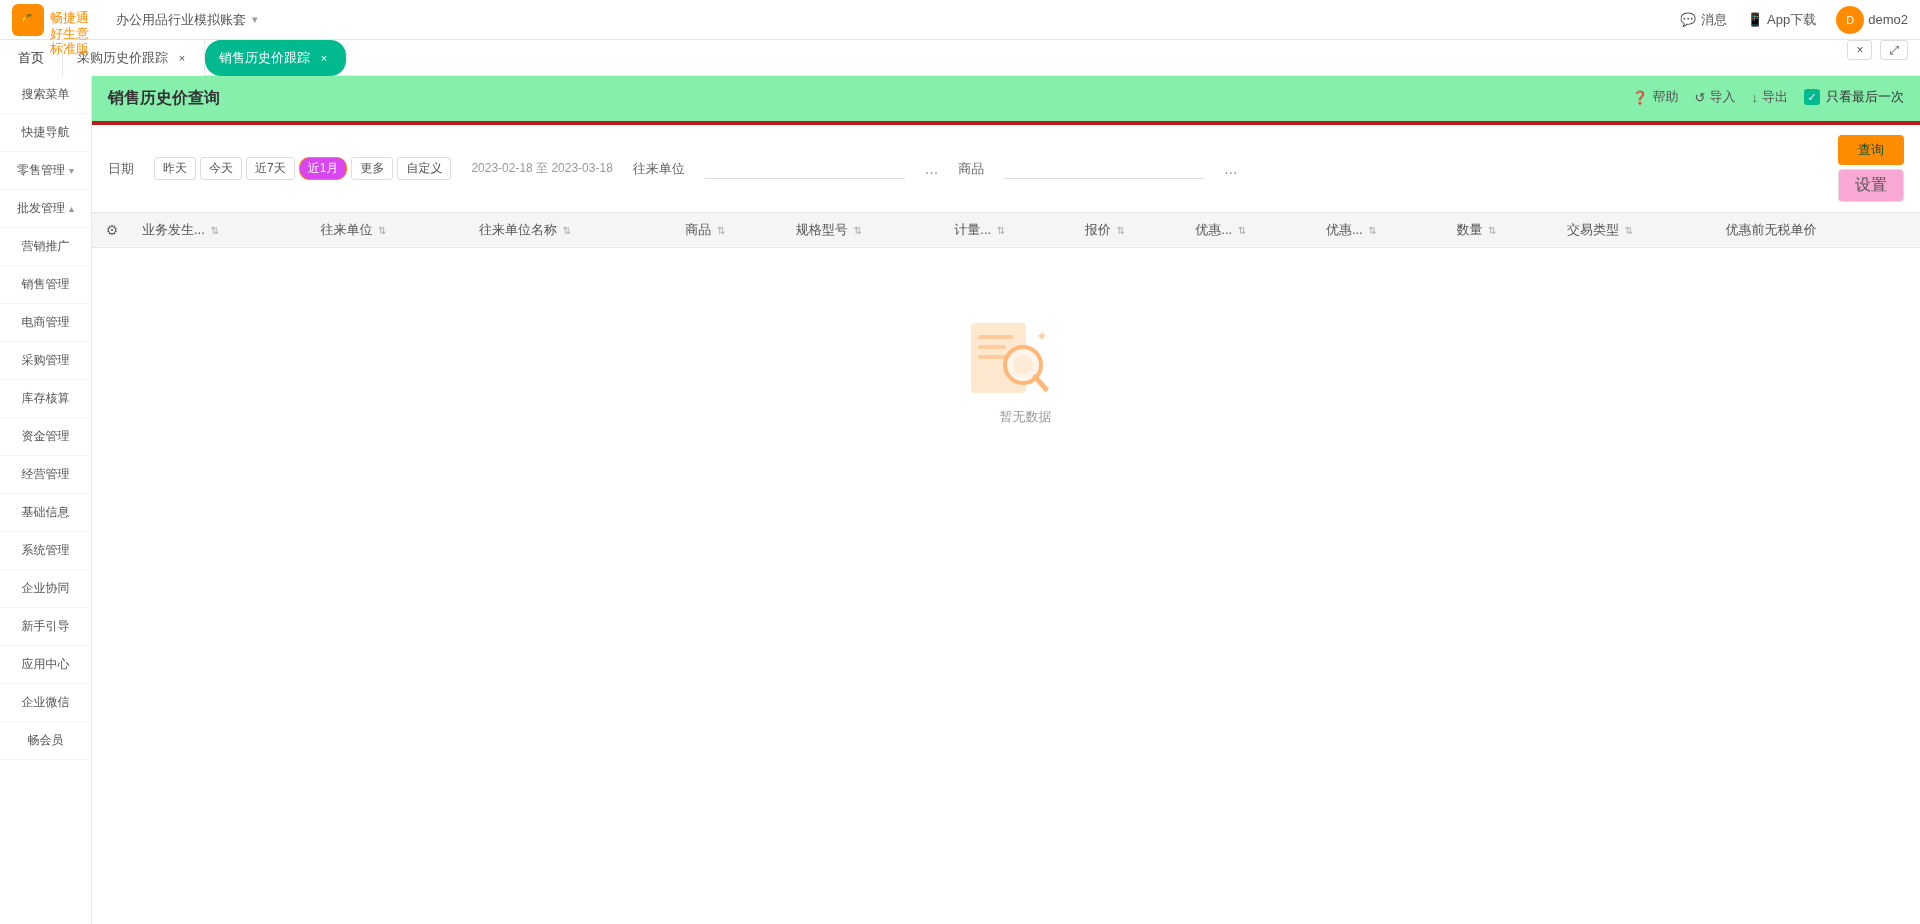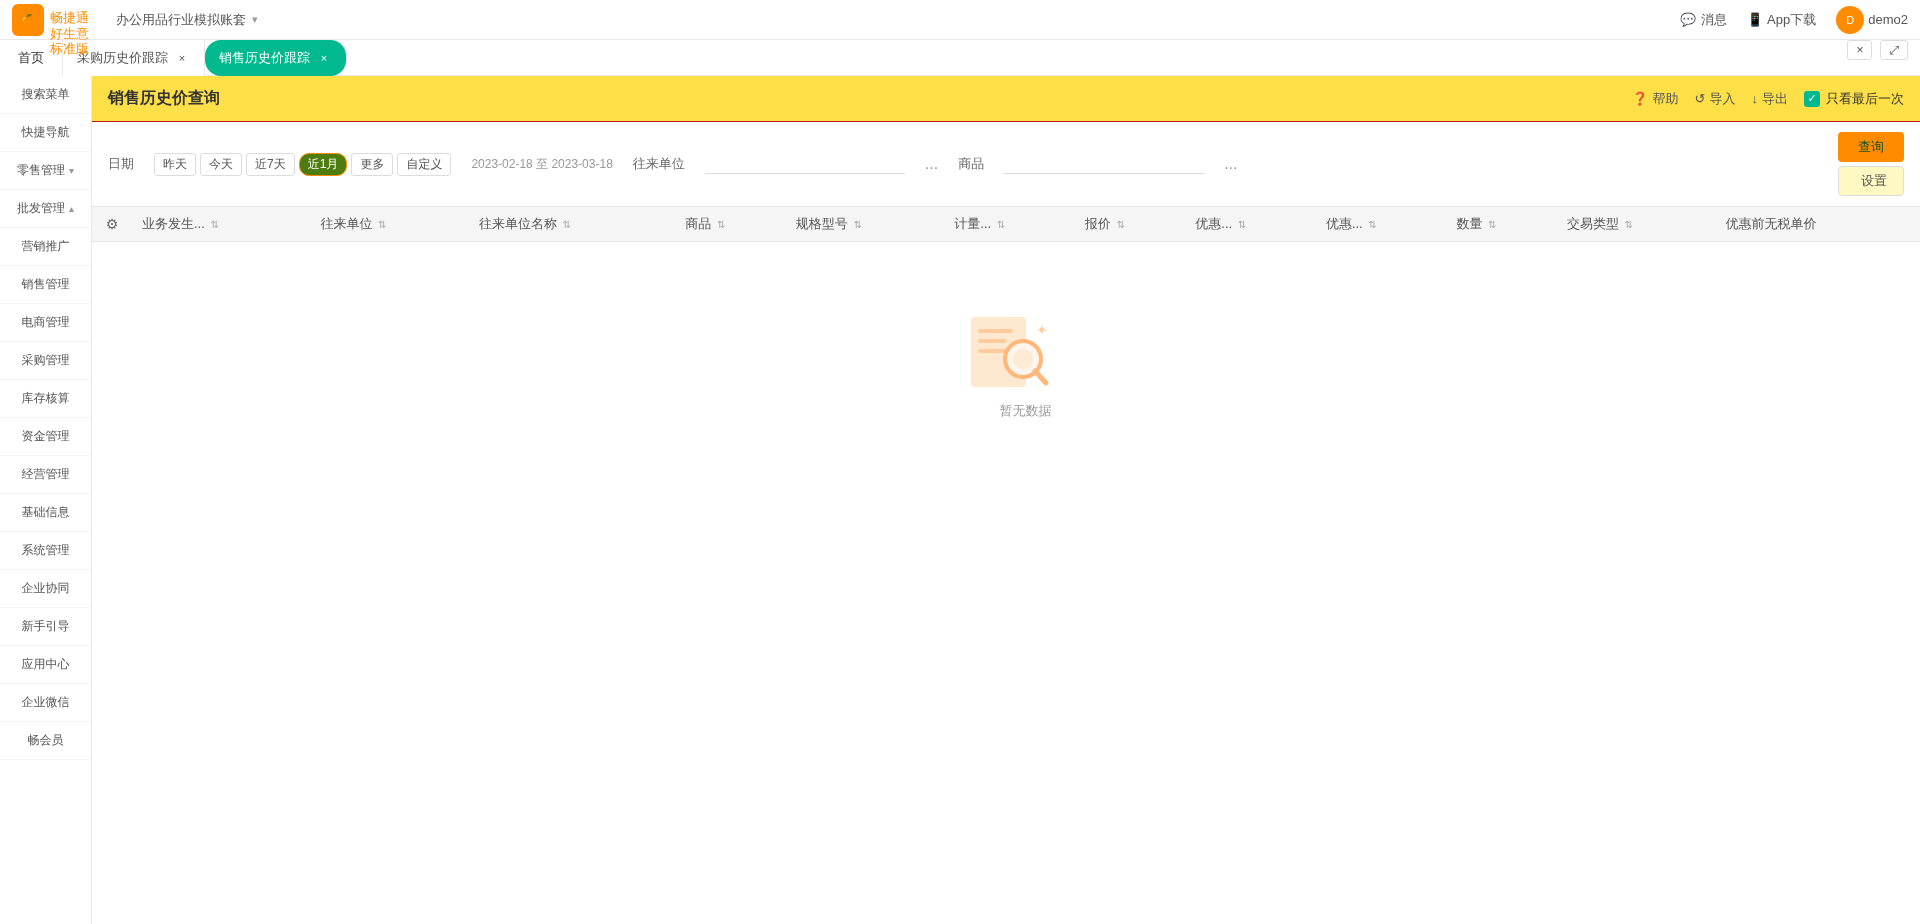--- a/index.html
+++ b/index.html
@@ -33,40 +33,40 @@
     
     .sidebar { width: 92px; background: #fff; border-right: 1px solid #e8e8e8; display: flex; flex-direction: column; overflow-y: auto; flex-shrink: 0; }
     .sidebar-item { padding: 10px 0; text-align: center; font-size: 12px; color: #555; cursor: pointer; border-bottom: 1px solid #f5f5f5; }
     .sidebar-item .item-label { margin-top: 0; display: flex; align-items: center; justify-content: center; gap: 4px; }
     .sidebar-item .arrow { font-size: 10px; color: #999; }
 
     
     .content { flex: 1; display: flex; flex-direction: column; overflow: hidden; background: #f0f2f5; }
 
     
-    .page-header { background: #fde047; padding: 12px 16px; border-bottom: 1px solid #b91c1c; display: flex; align-items: center; justify-content: space-between; }
+    .page-header { background: #86efac; padding: 12px 16px; border-bottom: 4px solid #b91c1c; display: flex; align-items: flex-start; justify-content: space-between; }
     .page-title { font-size: 16px; font-weight: 600; color: #333; }
     .page-header-actions { display: flex; align-items: center; gap: 16px; font-size: 13px; color: #555; }
     .page-header-actions .action { display: flex; align-items: center; gap: 4px; cursor: pointer; }
     .only-latest { display: flex; align-items: center; gap: 6px; font-size: 13px; color: #333; }
     .checkbox-checked { width: 16px; height: 16px; background: #00b98e; border-radius: 3px; display: flex; align-items: center; justify-content: center; }
     .checkbox-checked::after { content: '✓'; color: #fff; font-size: 11px; }
 
     
     .filter-bar { background: #fff; padding: 10px 16px; border-bottom: 1px solid #e8e8e8; display: flex; align-items: center; gap: 20px; flex-wrap: wrap; }
     .filter-item { display: flex; align-items: center; gap: 20px; }
     .filter-label { color: #666; font-size: 13px; white-space: nowrap; }
     .filter-date-btns { display: flex; align-items: center; gap: 4px; }
     .date-btn { padding: 2px 8px; border: 1px solid #ddd; border-radius: 3px; font-size: 12px; cursor: pointer; background: #fff; color: #555; }
-    .date-btn.active { background: #4d7c0f; color: #fff; border-color: #ff8c00; border-radius: 10px; }
+    .date-btn.active { background: #d946ef; color: #fff; border-color: #ff8c00; border-radius: 10px; }
     .date-range { font-size: 12px; color: #999; }
     .filter-input { border: none; border-bottom: 1px solid #ddd; padding: 2px 6px; font-size: 13px; color: #333; outline: none; min-width: 120px; }
     .filter-dots { color: #999; font-size: 16px; cursor: pointer; }
     .query-btn { background: #ff8c00; color: #14532d; border: none; border-radius: 4px; padding: 6px 20px; font-size: 13px; cursor: pointer; }
-    .settings-btn { background: #fef9c3; color: #555; border: 1px solid #ddd; border-radius: 4px; padding: 5px 16px; font-size: 13px; cursor: pointer; text-align: right; }
+    .settings-btn { background: #f9a8d4; color: #555; border: 1px solid #ddd; border-radius: 4px; padding: 5px 16px; font-size: 16px; cursor: pointer; text-align: right; }
     .filter-actions { display: flex; flex-direction: column; gap: 4px; margin-left: auto; }
 
     
     .table-container { flex: 1; overflow: auto; background: #fff; margin: 0; }
     table { width: 100%; border-collapse: collapse; font-size: 13px; }
     thead tr { background: #f5f5f5; }
     th { padding: 8px 10px; text-align: left; color: #555; font-weight: normal; border-bottom: 1px solid #e8e8e8; white-space: nowrap; }
     th .sort-icon { font-size: 10px; color: #aaa; margin-left: 2px; }
     .th-settings { width: 40px; text-align: center; }
     .settings-gear { font-size: 14px; color: #666; cursor: pointer; }

